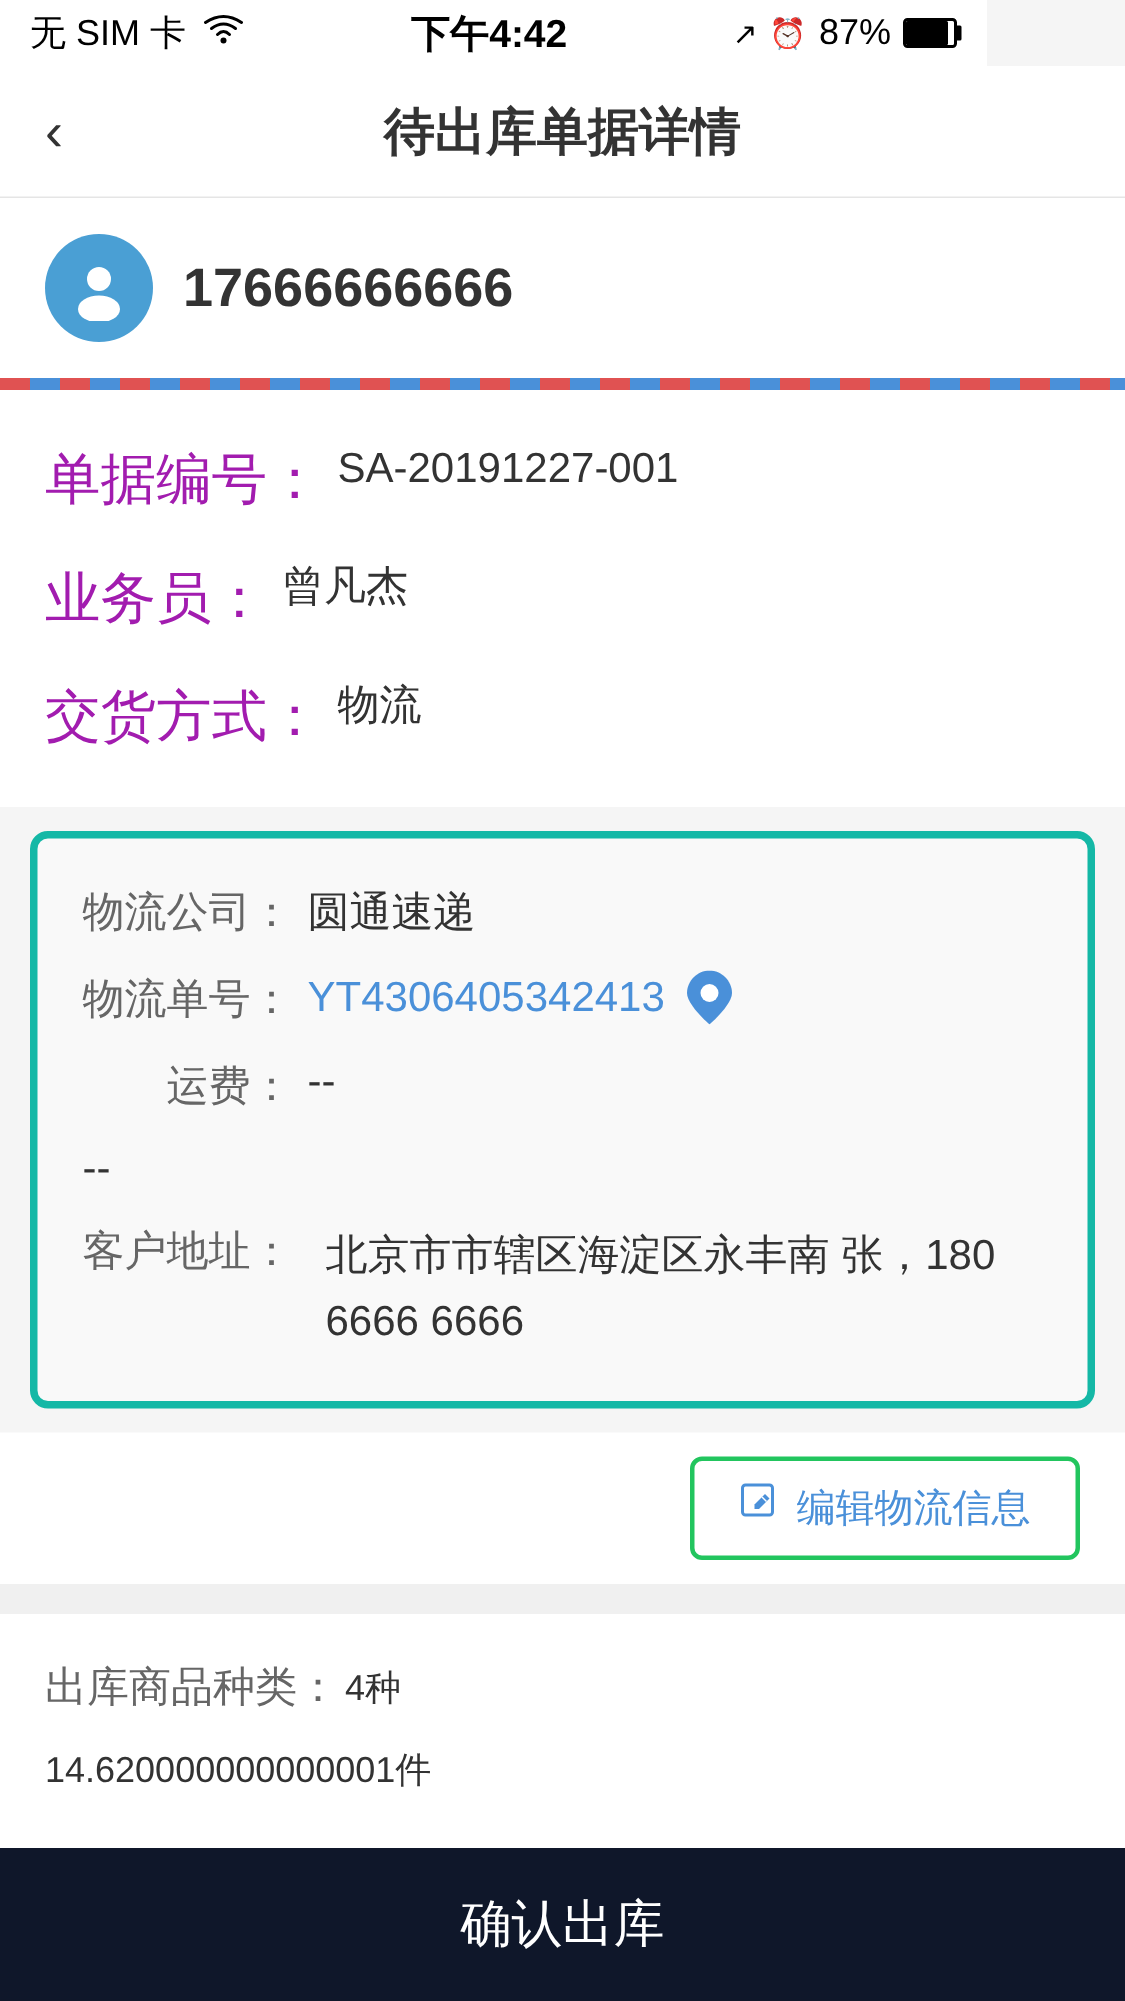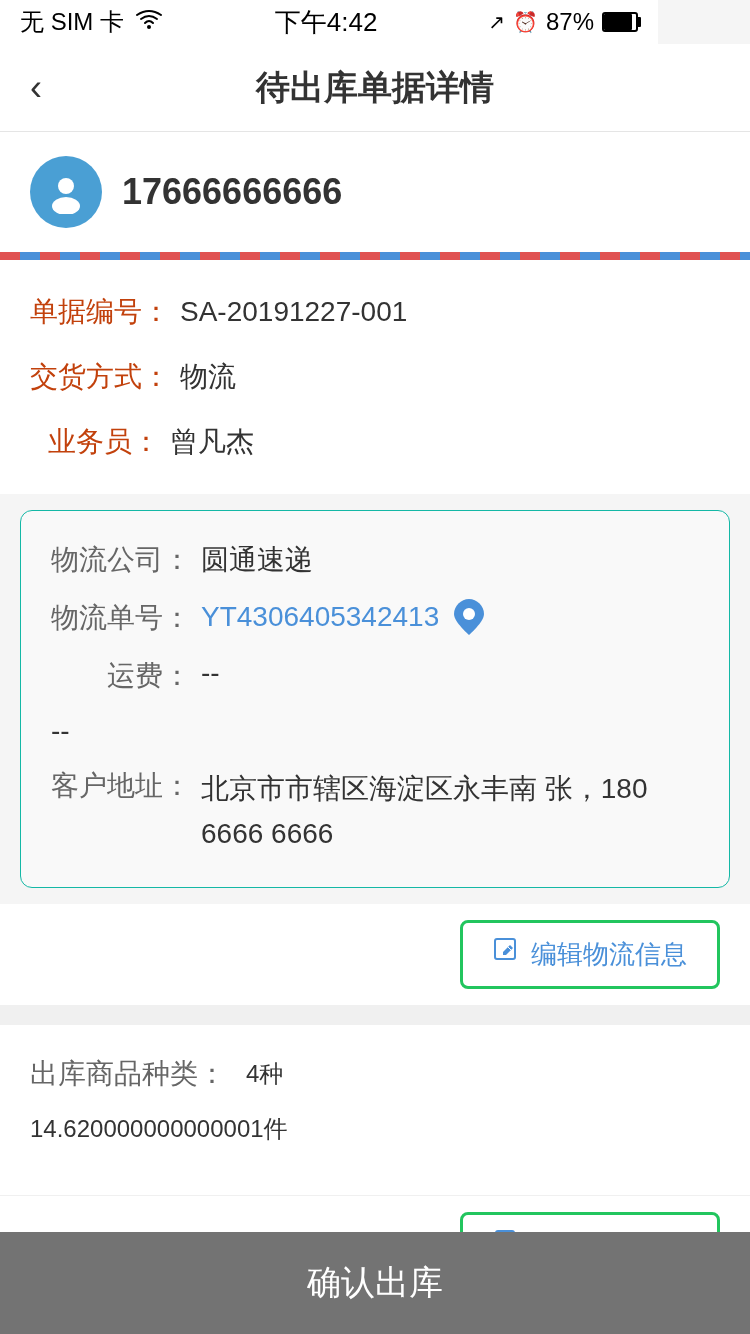--- a/index.html
+++ b/index.html
@@ -27,21 +27,21 @@
       color: #000;
     }
     .status-bar-left {
       display: flex;
       align-items: center;
       gap: 10px;
       font-size: 24px;
     }
     .status-bar-center {
       font-size: 26px;
-      font-weight: 400;
+      font-weight: 700;
     }
     .status-bar-right {
       display: flex;
       align-items: center;
       gap: 8px;
       font-size: 24px;
     }
 
     
     .nav-bar {
@@ -109,47 +109,47 @@
       margin-bottom: 16px;
     }
     .info-row {
       display: flex;
       align-items: flex-start;
       margin-bottom: 20px;
       line-height: 1.6;
     }
     .info-row:last-child { margin-bottom: 0; }
     .info-label {
-      color: #c2410c;
-      font-size: 28px;
+      color: #a21caf;
+      font-size: 37px;
       min-width: 140px;
       text-align: right;
       padding-right: 10px;
       flex-shrink: 0;
     }
     .info-value {
       color: #333;
       font-size: 28px;
       flex: 1;
     }
 
     
     .logistics-card {
       background: #f9f9f9;
       border-radius: 12px;
-      border: 1px solid #14b8a6;
+      border: 5px solid #14b8a6;
       padding: 30px;
       margin: 10px 20px 16px 20px;
     }
     .logistics-row {
       display: flex;
       align-items: flex-start;
       margin-bottom: 20px;
     }
-    .logistics-row:last-child { margin-bottom: 0; }
+    .logistics-row:last-child { margin-bottom: 0; gap: 12px; }
     .logistics-label {
       color: #666;
       font-size: 28px;
       min-width: 150px;
       text-align: right;
       padding-right: 10px;
       flex-shrink: 0;
     }
     .logistics-value {
       color: #333;
@@ -196,21 +196,20 @@
 
     
     .product-section {
       background: #fff;
       padding: 30px;
     }
     .product-row {
       display: flex;
       align-items: center;
       margin-bottom: 20px;
-      gap: 16px;
     }
     .product-label {
       color: #666;
       font-size: 28px;
       min-width: 200px;
     }
     .product-value {
       color: #333;
       font-size: 24px;
     }
@@ -229,21 +228,21 @@
       height: 200px;
       background: #f5f5f5;
     }
 
     
     .confirm-btn-wrapper {
       position: fixed;
       bottom: 0;
       left: 0;
       width: 750px;
-      background: #737373;
+      background: #0f172a;
       padding: 28px 0;
       text-align: center;
       cursor: pointer;
     }
     .confirm-btn-text {
       color: #fff;
       font-size: 34px;
       font-weight: 500;
     }
 
@@ -299,26 +298,26 @@
 </div>
 
 <div class="dashed-divider"></div>
 
 <div class="info-section">
   <div class="info-row">
     <span class="info-label">单据编号：</span>
     <span class="info-value">SA-20191227-001</span>
   </div>
   <div class="info-row">
+    <span class="info-label">业务员：</span>
+    <span class="info-value">曾凡杰</span>
+  </div>
+  <div class="info-row">
     <span class="info-label">交货方式：</span>
     <span class="info-value">物流</span>
-  </div>
-  <div class="info-row">
-    <span class="info-label">业务员：</span>
-    <span class="info-value">曾凡杰</span>
   </div>
 </div>
 
 <div class="logistics-card">
   <div class="logistics-row">
     <span class="logistics-label">物流公司：</span>
     <span class="logistics-value">圆通速递</span>
   </div>
   <div class="logistics-row">
     <span class="logistics-label">物流单号：</span>

